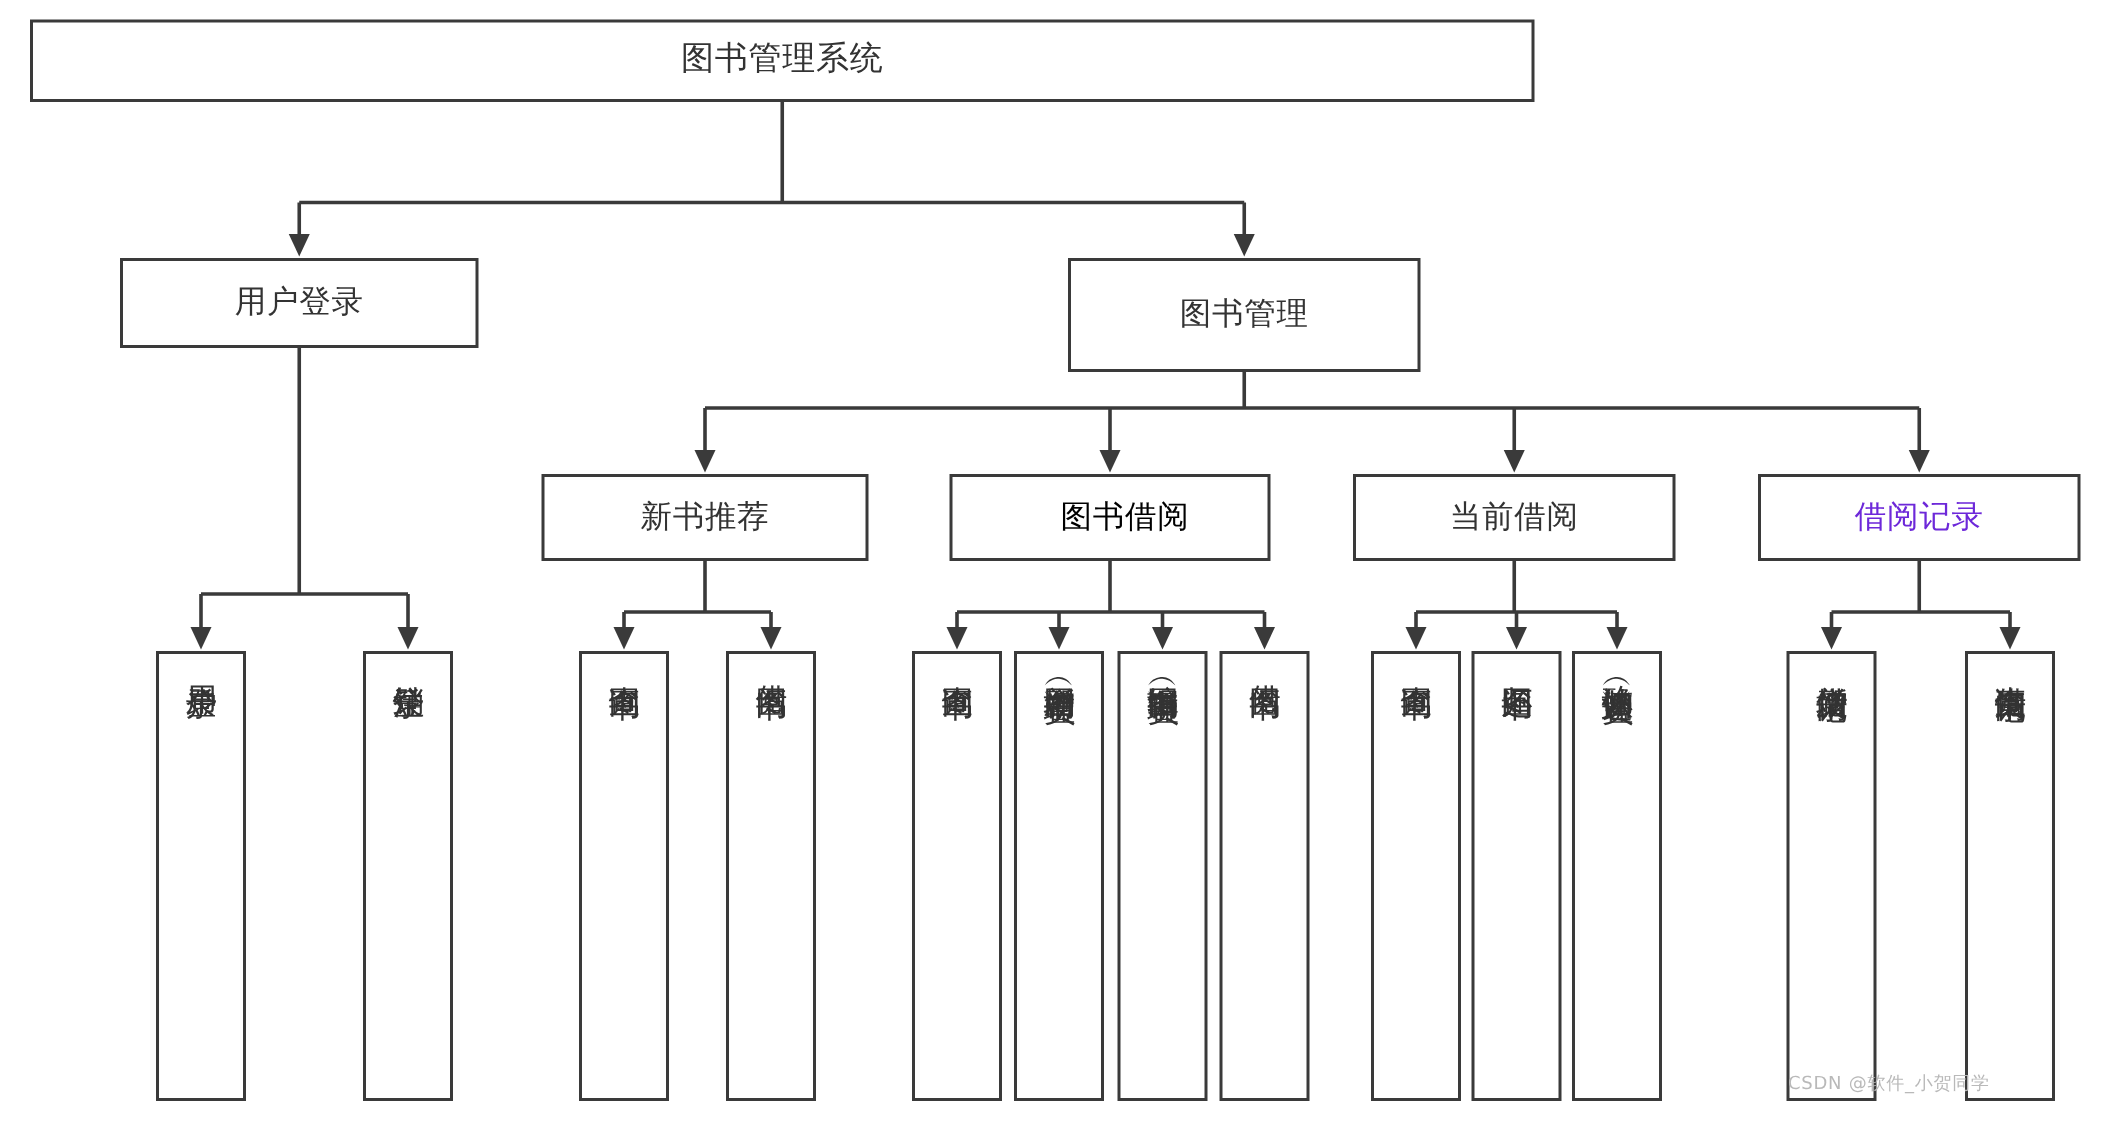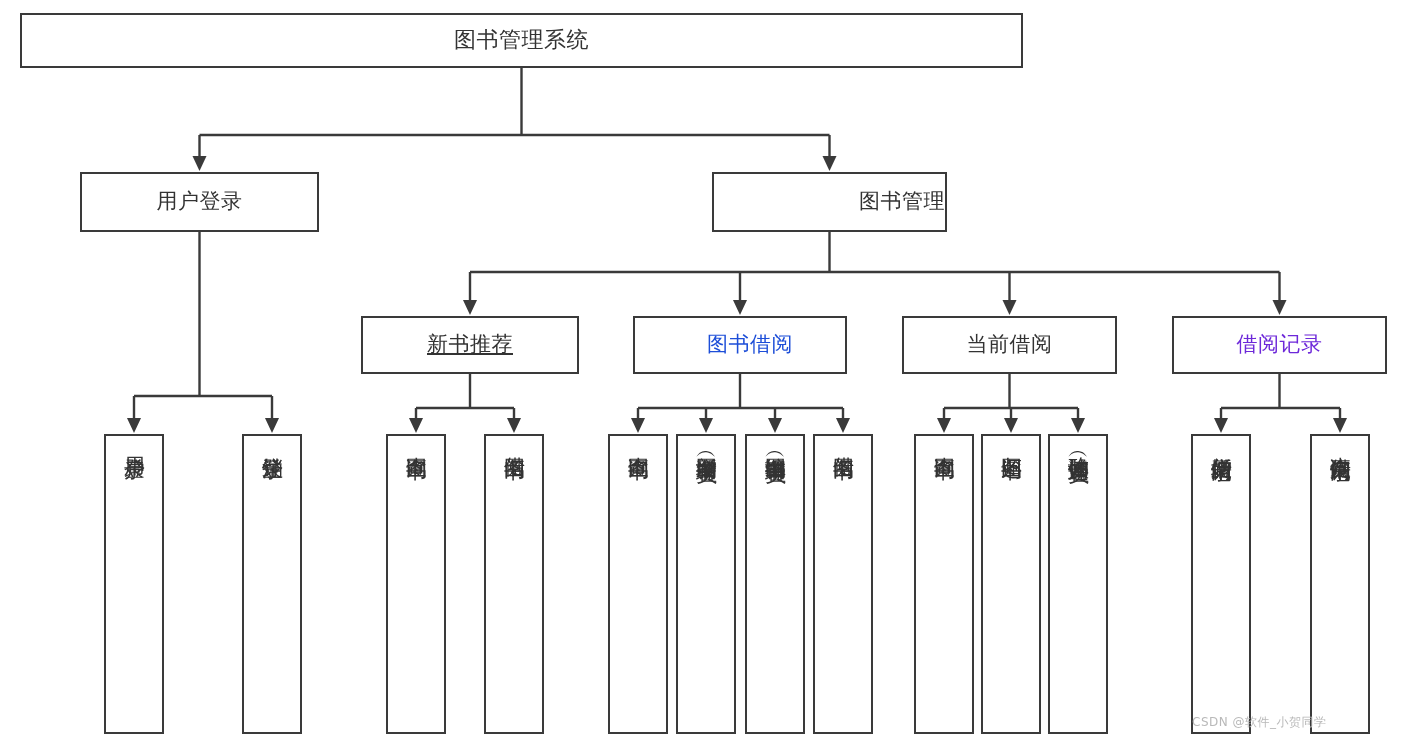--- a/index.html
+++ b/index.html
@@ -125,28 +125,28 @@
       <line x1="1340" y1="408" x2="1340" y2="420" stroke="#3a3a3a" stroke-width="2.4"></line>
       <polygon points="1333,418 1347,418 1340,433" fill="#3a3a3a"></polygon>
     </svg>
   <div id="node-layer">
       <div class="node horiz root" style="left: 20px; top: 13px; width: 1003px; height: 55px; border-color: rgb(58, 58, 58);">
         <span class="node-label" style="color: rgb(51, 51, 51);">图书管理系统</span>
       </div>
       <div class="node horiz" style="left: 80px; top: 172px; width: 239px; height: 60px; border-color: rgb(58, 58, 58);">
         <span class="node-label" style="color: rgb(51, 51, 51);">用户登录</span>
       </div>
-      <div class="node horiz" style="left: 712px; top: 172px; width: 235px; height: 60px; border-color: rgb(58, 58, 58); justify-content: flex-end;">
+      <div class="node horiz" style="left: 712px; top: 172px; width: 235px; height: 76px; border-color: rgb(58, 58, 58);">
         <span class="node-label" style="color: rgb(51, 51, 51);">图书管理</span>
       </div>
-      <div class="node horiz" style="left: 361px; top: 316px; width: 218px; height: 58px; border-color: rgb(58, 58, 58); text-decoration: underline;">
+      <div class="node horiz" style="left: 361px; top: 316px; width: 218px; height: 58px; border-color: rgb(58, 58, 58);">
         <span class="node-label" style="color: rgb(51, 51, 51);">新书推荐</span>
       </div>
       <div class="node horiz" style="left: 633px; top: 316px; width: 214px; height: 58px; border-color: rgb(58, 58, 58);">
-        <span class="node-label" style="color: #1d4ed8; margin-left: 20px;">图书借阅</span>
+        <span class="node-label" style="color: #000000; margin-left: 20px;">图书借阅</span>
       </div>
       <div class="node horiz" style="left: 902px; top: 316px; width: 215px; height: 58px; border-color: rgb(58, 58, 58);">
         <span class="node-label" style="color: rgb(51, 51, 51); text-align: right;">当前借阅</span>
       </div>
       <div class="node horiz" style="left: 1172px; top: 316px; width: 215px; height: 58px; border-color: rgb(58, 58, 58);">
         <span class="node-label" style="color: #6d28d9;">借阅记录</span>
       </div>
       <div class="node vert" style="left: 104px; top: 434px; width: 60px; height: 300px; border-color: rgb(58, 58, 58);">
         <span class="node-label" style="color: rgb(51, 51, 51);">用户登录</span>
       </div>

